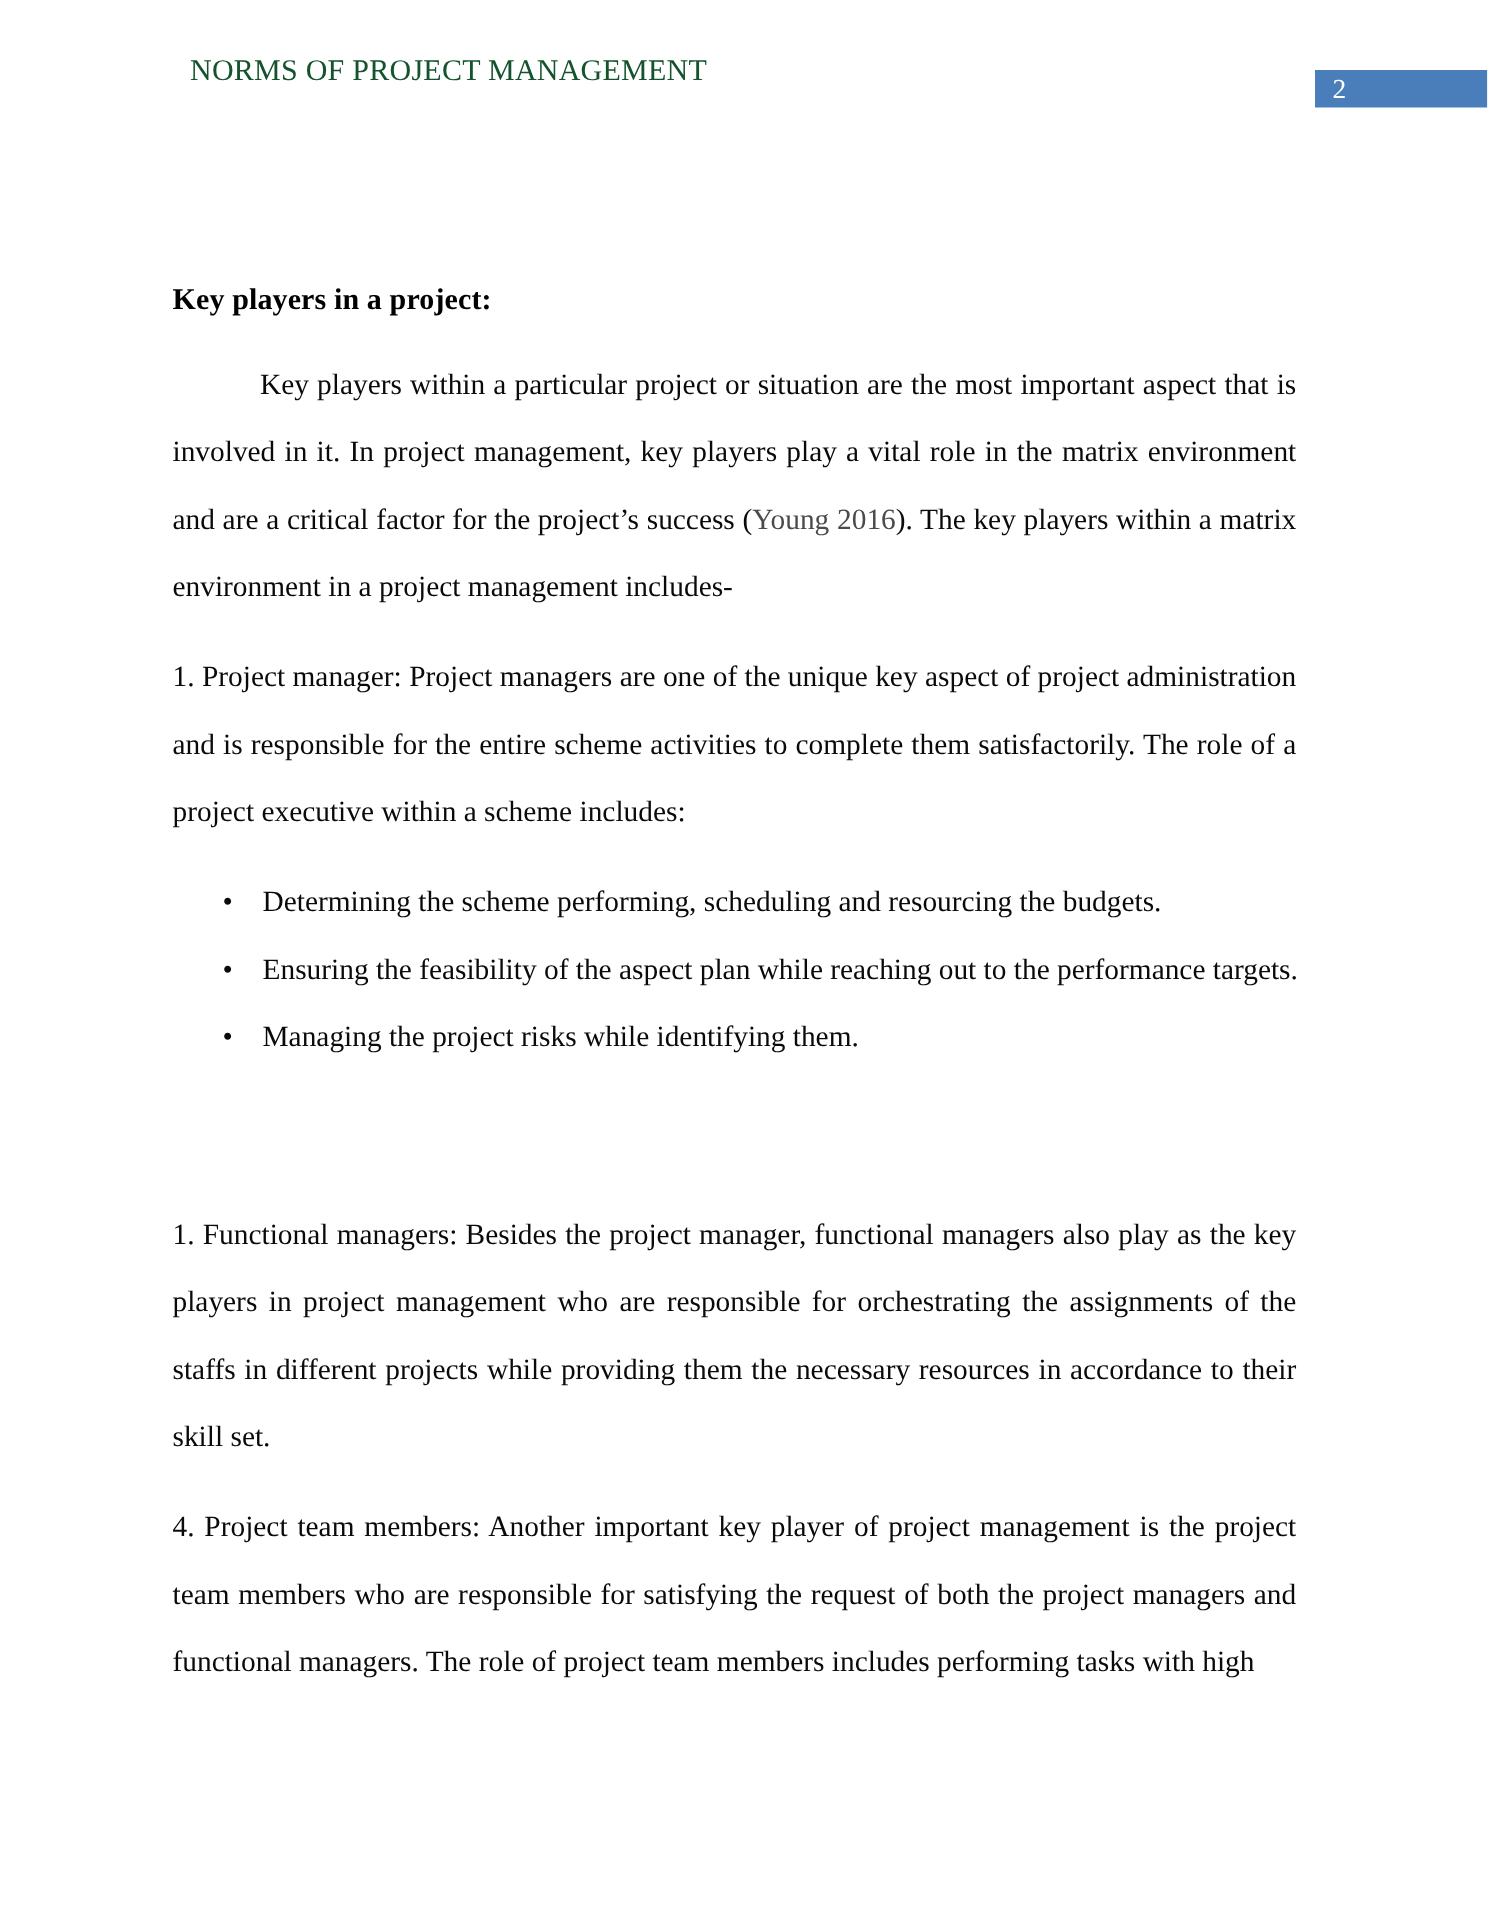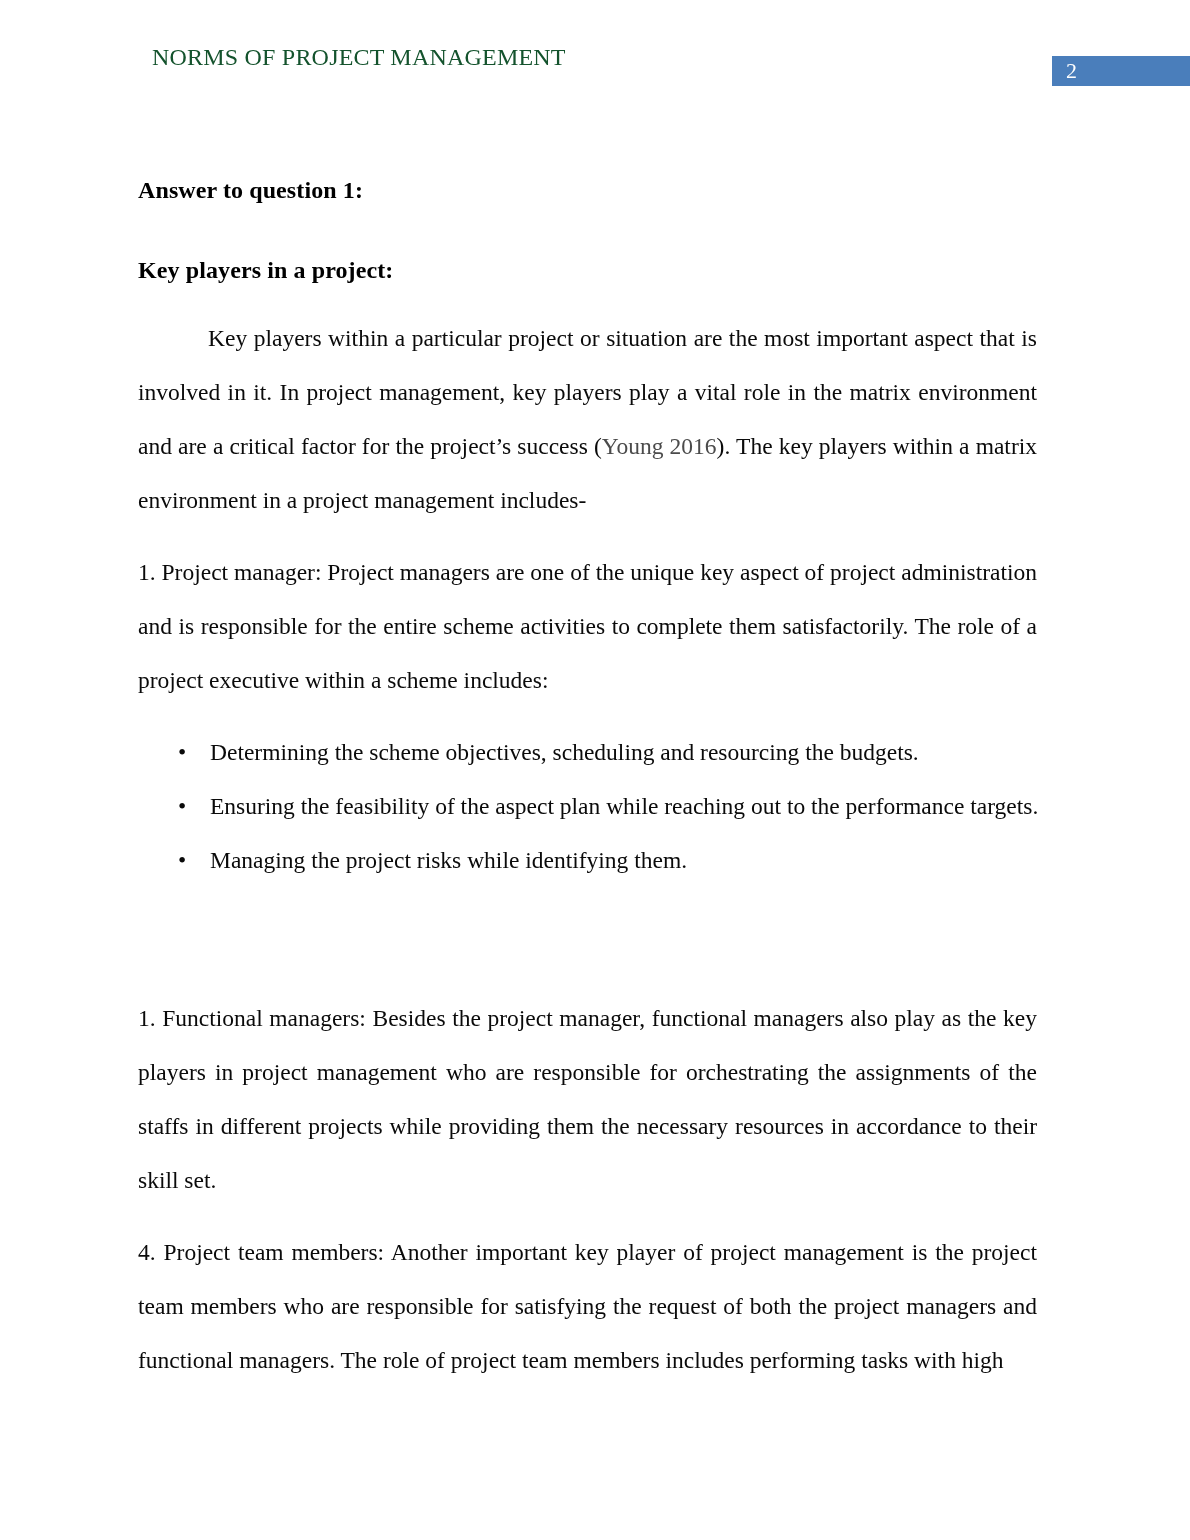--- a/index.html
+++ b/index.html
@@ -121,40 +121,39 @@
 
   <div class="header-band">
     <div class="header-title">NORMS OF PROJECT MANAGEMENT</div>
     <div class="page-number-bar">
       <div class="page-number-text">2</div>
     </div>
   </div>
 
   <div class="content">
 
-    <h2 class="doc-heading">Answer to question 1:</h2>
 
     <div class="gap-after-h1"></div>
 
     <h2 class="doc-heading">Key players in a project:</h2>
 
     <div class="gap-after-h2"></div>
 
     <p class="body-par indented"><span>Key players within a particular project or situation are the most important aspect that is involved in it. In project management, key players play a vital role in the matrix environment and are a critical factor for the project’s success (</span><span class="citation">Young 2016</span><span>). The key players within a matrix environment in a project management includes-</span></p>
 
     <div class="par-spacer"></div>
 
     <p class="body-par">1. Project manager: Project managers are one of the unique key aspect of project administration and is responsible for the entire scheme activities to complete them satisfactorily. The role of a project executive within a scheme includes:</p>
 
     <div class="par-spacer"></div>
 
     <ul class="bullets">
       <li>
         <span class="bullet-dot">•</span>
-        <span>Determining the scheme objectives, scheduling and resourcing the budgets.</span>
+        <span>Determining the scheme performing, scheduling and resourcing the budgets.</span>
       </li>
       <li>
         <span class="bullet-dot">•</span>
         <span>Ensuring the feasibility of the aspect plan while reaching out to the performance targets.</span>
       </li>
       <li>
         <span class="bullet-dot">•</span>
         <span>Managing the project risks while identifying them.</span>
       </li>
     </ul>

